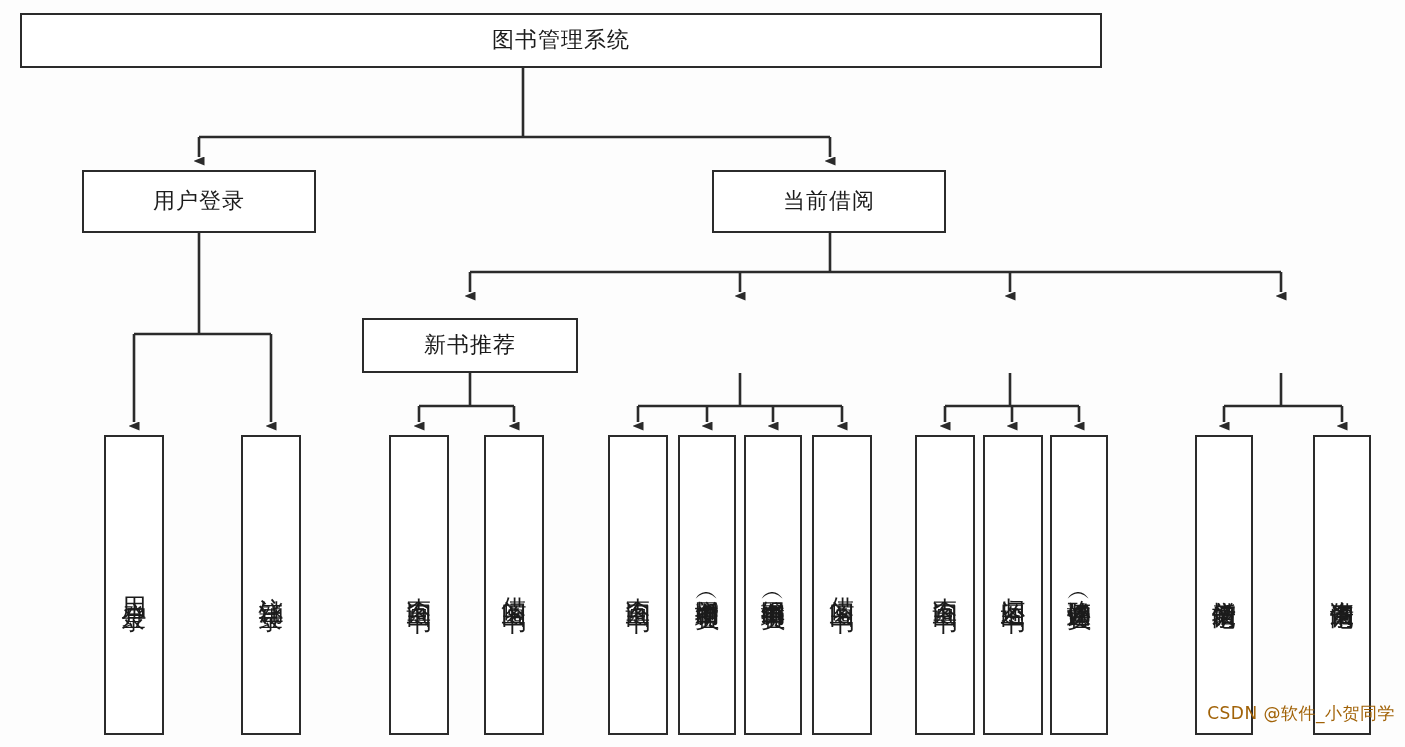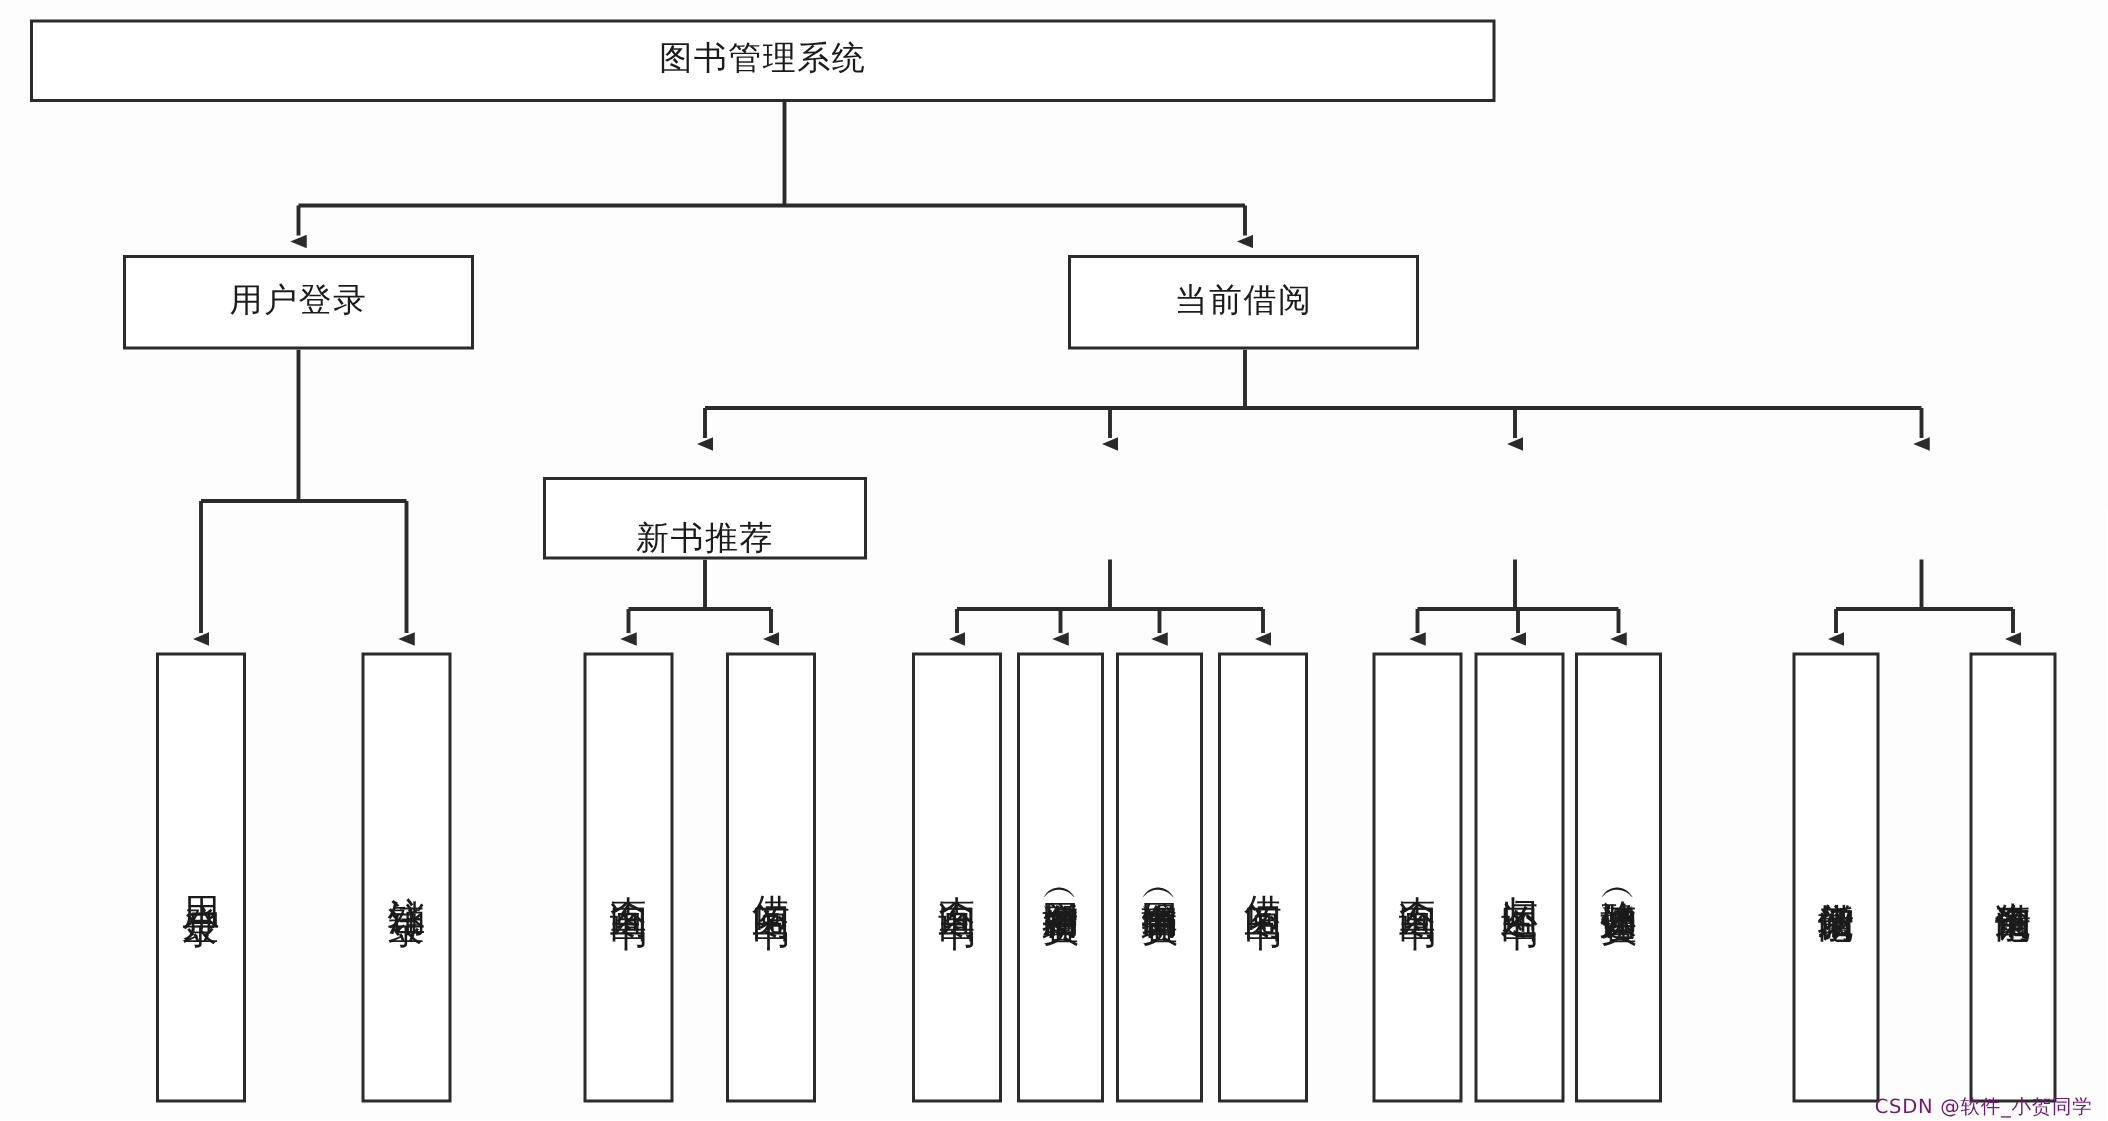--- a/index.html
+++ b/index.html
@@ -63,23 +63,23 @@
     letter-spacing: 4px;
     white-space: nowrap;
   }
   .node.v.tight .label {
     font-size: 24px;
     letter-spacing: 1px;
   }
   .watermark {
     position: absolute;
     right: 10px;
-    bottom: 0;
-    font-size: 13px;
-    color: #701a75;
+    bottom: 22px;
+    font-size: 17px;
+    color: #a16207;
     letter-spacing: 0.5px;
     user-select: none;
     white-space: nowrap;
   }
 </style>
 </head>
 <body>
 
 <div id="canvas">
 
@@ -126,33 +126,33 @@
       <path d="M1012,406 L1012,422" marker-end="url(#arrow)"></path>
       <path d="M1079,406 L1079,422" marker-end="url(#arrow)"></path>
 
       <path d="M1281,373 L1281,406"></path>
       <path d="M1224,406 L1342,406"></path>
       <path d="M1224,406 L1224,422" marker-end="url(#arrow)"></path>
       <path d="M1342,406 L1342,422" marker-end="url(#arrow)"></path>
     </g>
   </svg>
 
-  <div class="node root h" style="left:20px; top:13px; width:977px; height:55px;">
+  <div class="node root h" style="left:20px; top:13px; width:1082px; height:55px;">
     <span class="label">图书管理系统</span>
   </div>
 
   <div class="node h" style="left:82px; top:170px; width:234px; height:63px;">
     <span class="label">用户登录</span>
   </div>
 
   <div class="node h" style="left:712px; top:170px; width:234px; height:63px;">
     <span class="label">当前借阅</span>
   </div>
 
-  <div class="node h" style="left:362px; top:318px; width:216px; height:55px;align-items:flex-end;">
+  <div class="node h" style="left:362px; top:318px; width:216px; height:55px;">
     <span class="label">新书推荐</span>
   </div>
 
 
 
 
   <div class="node v" style="left:104px; top:435px; width:60px; height:300px;">
     <span class="label">用户登录</span>
   </div>
 

